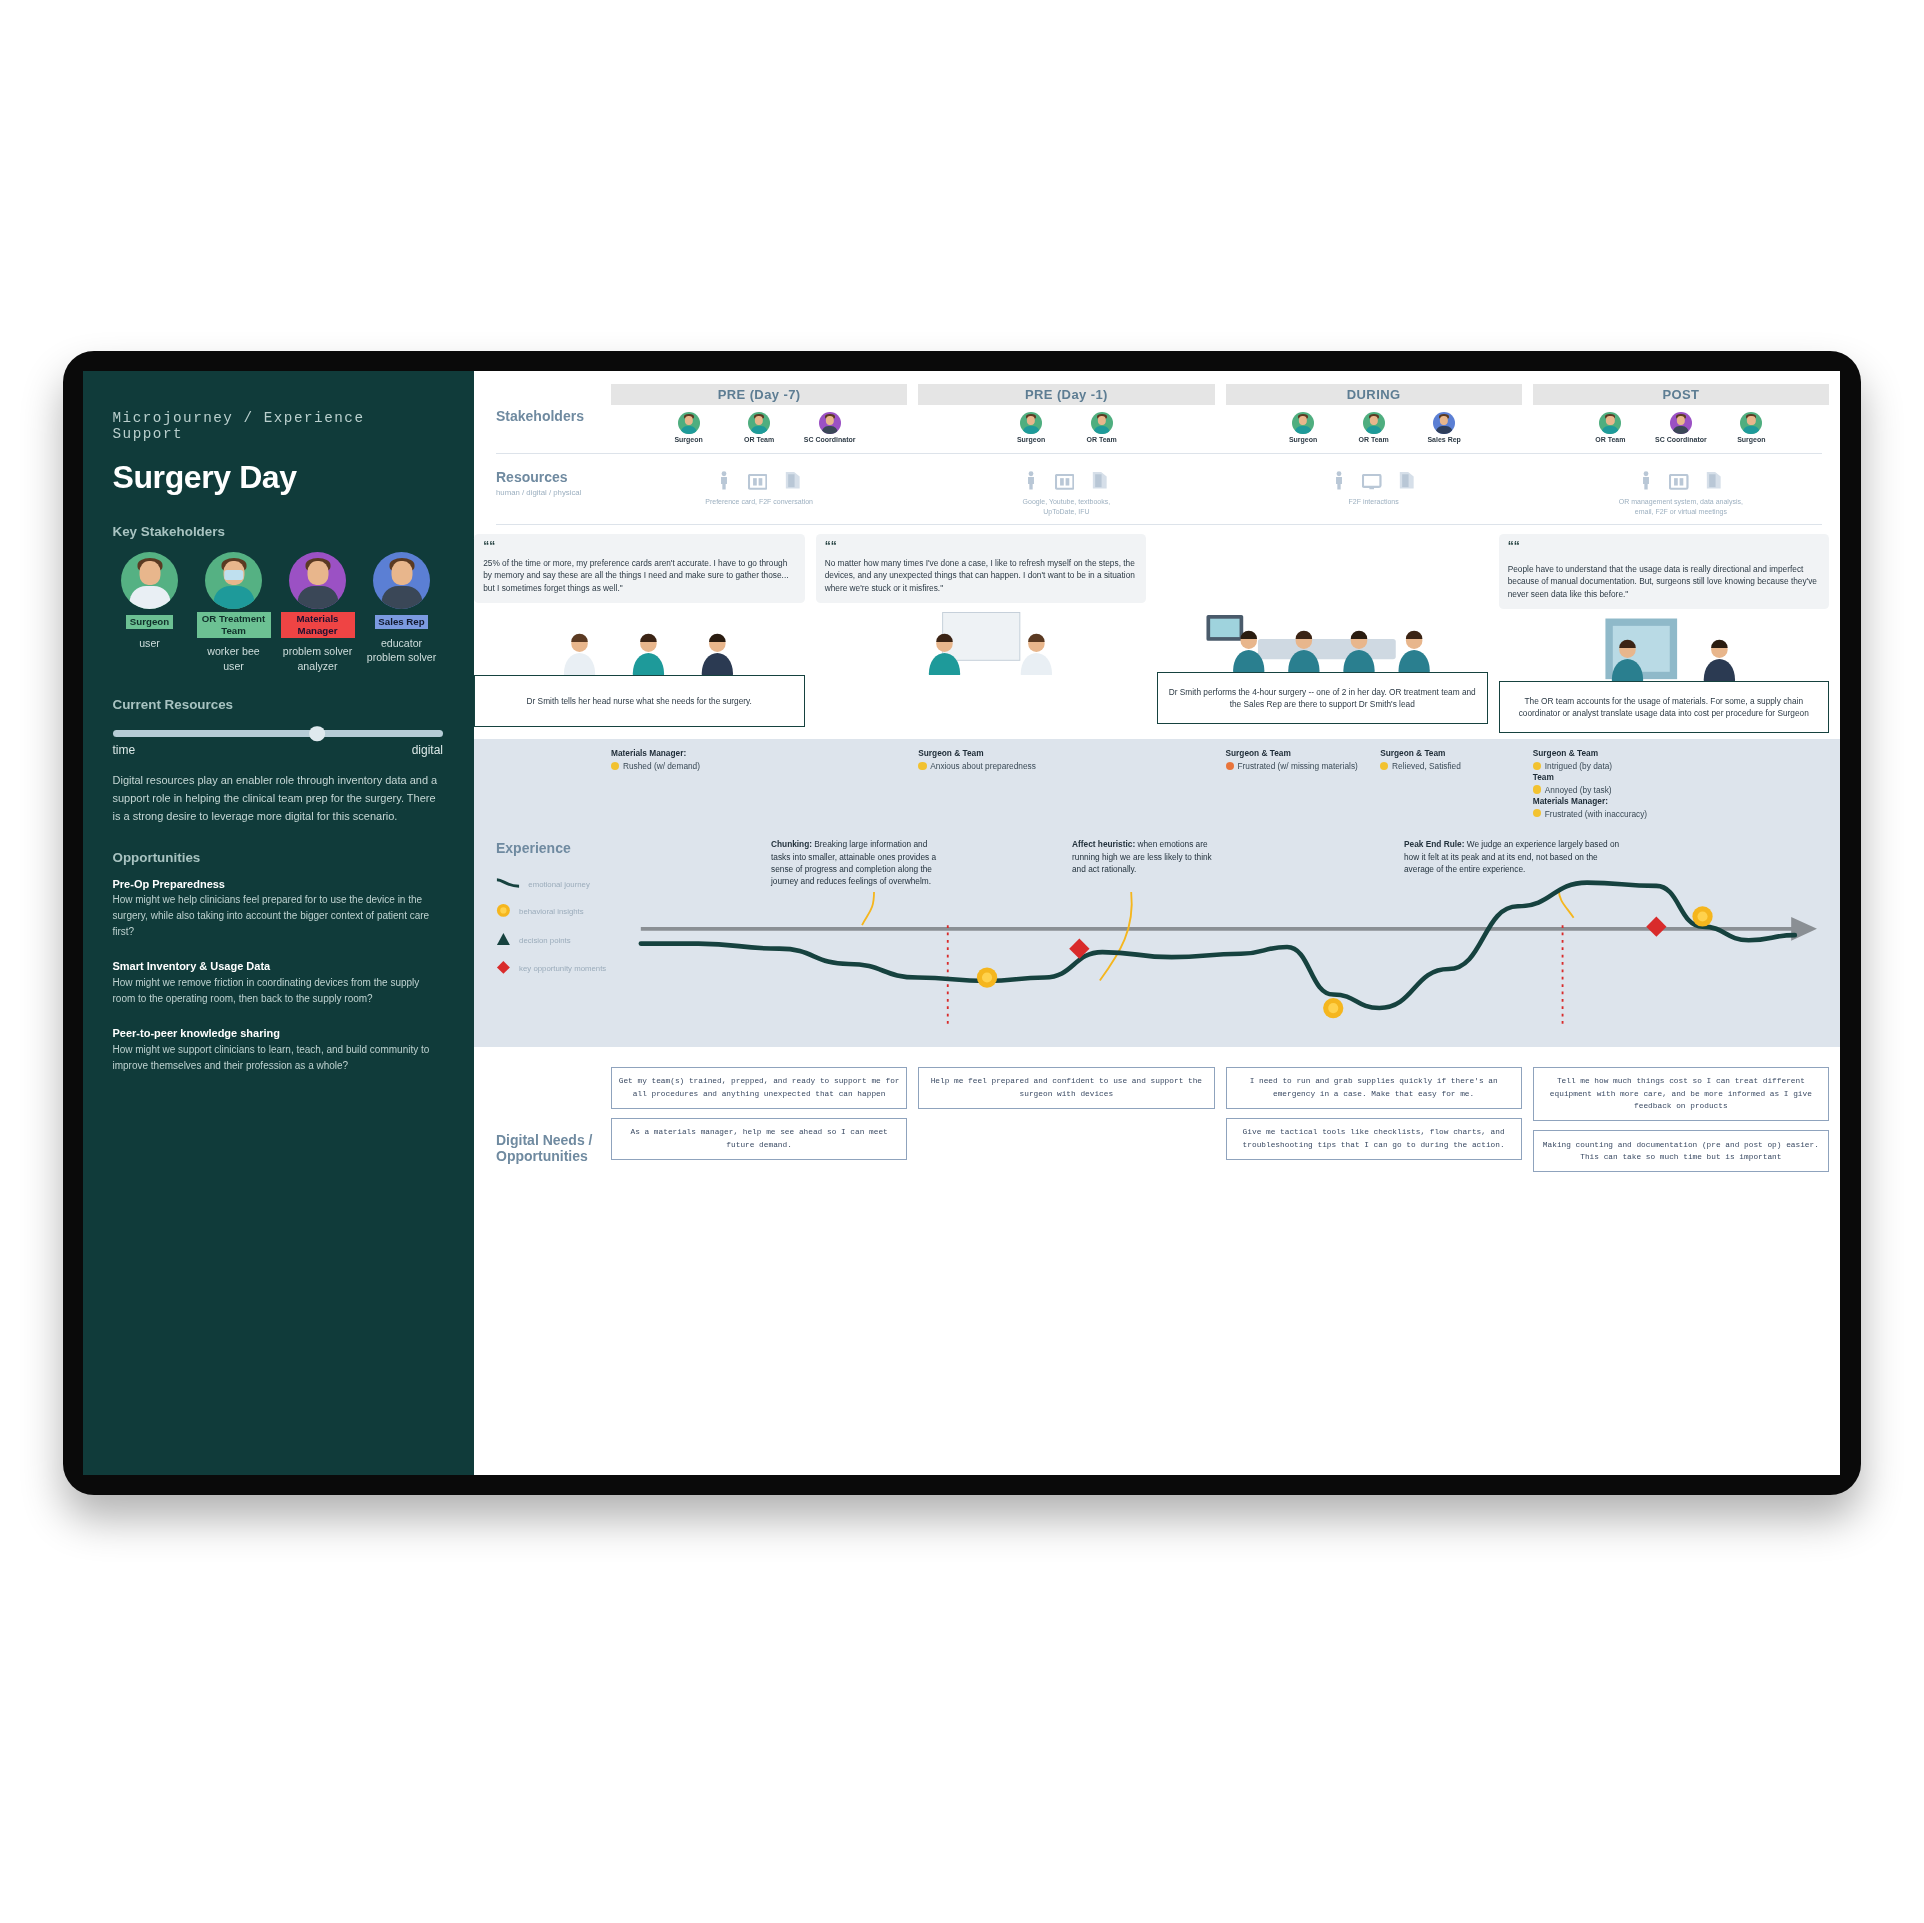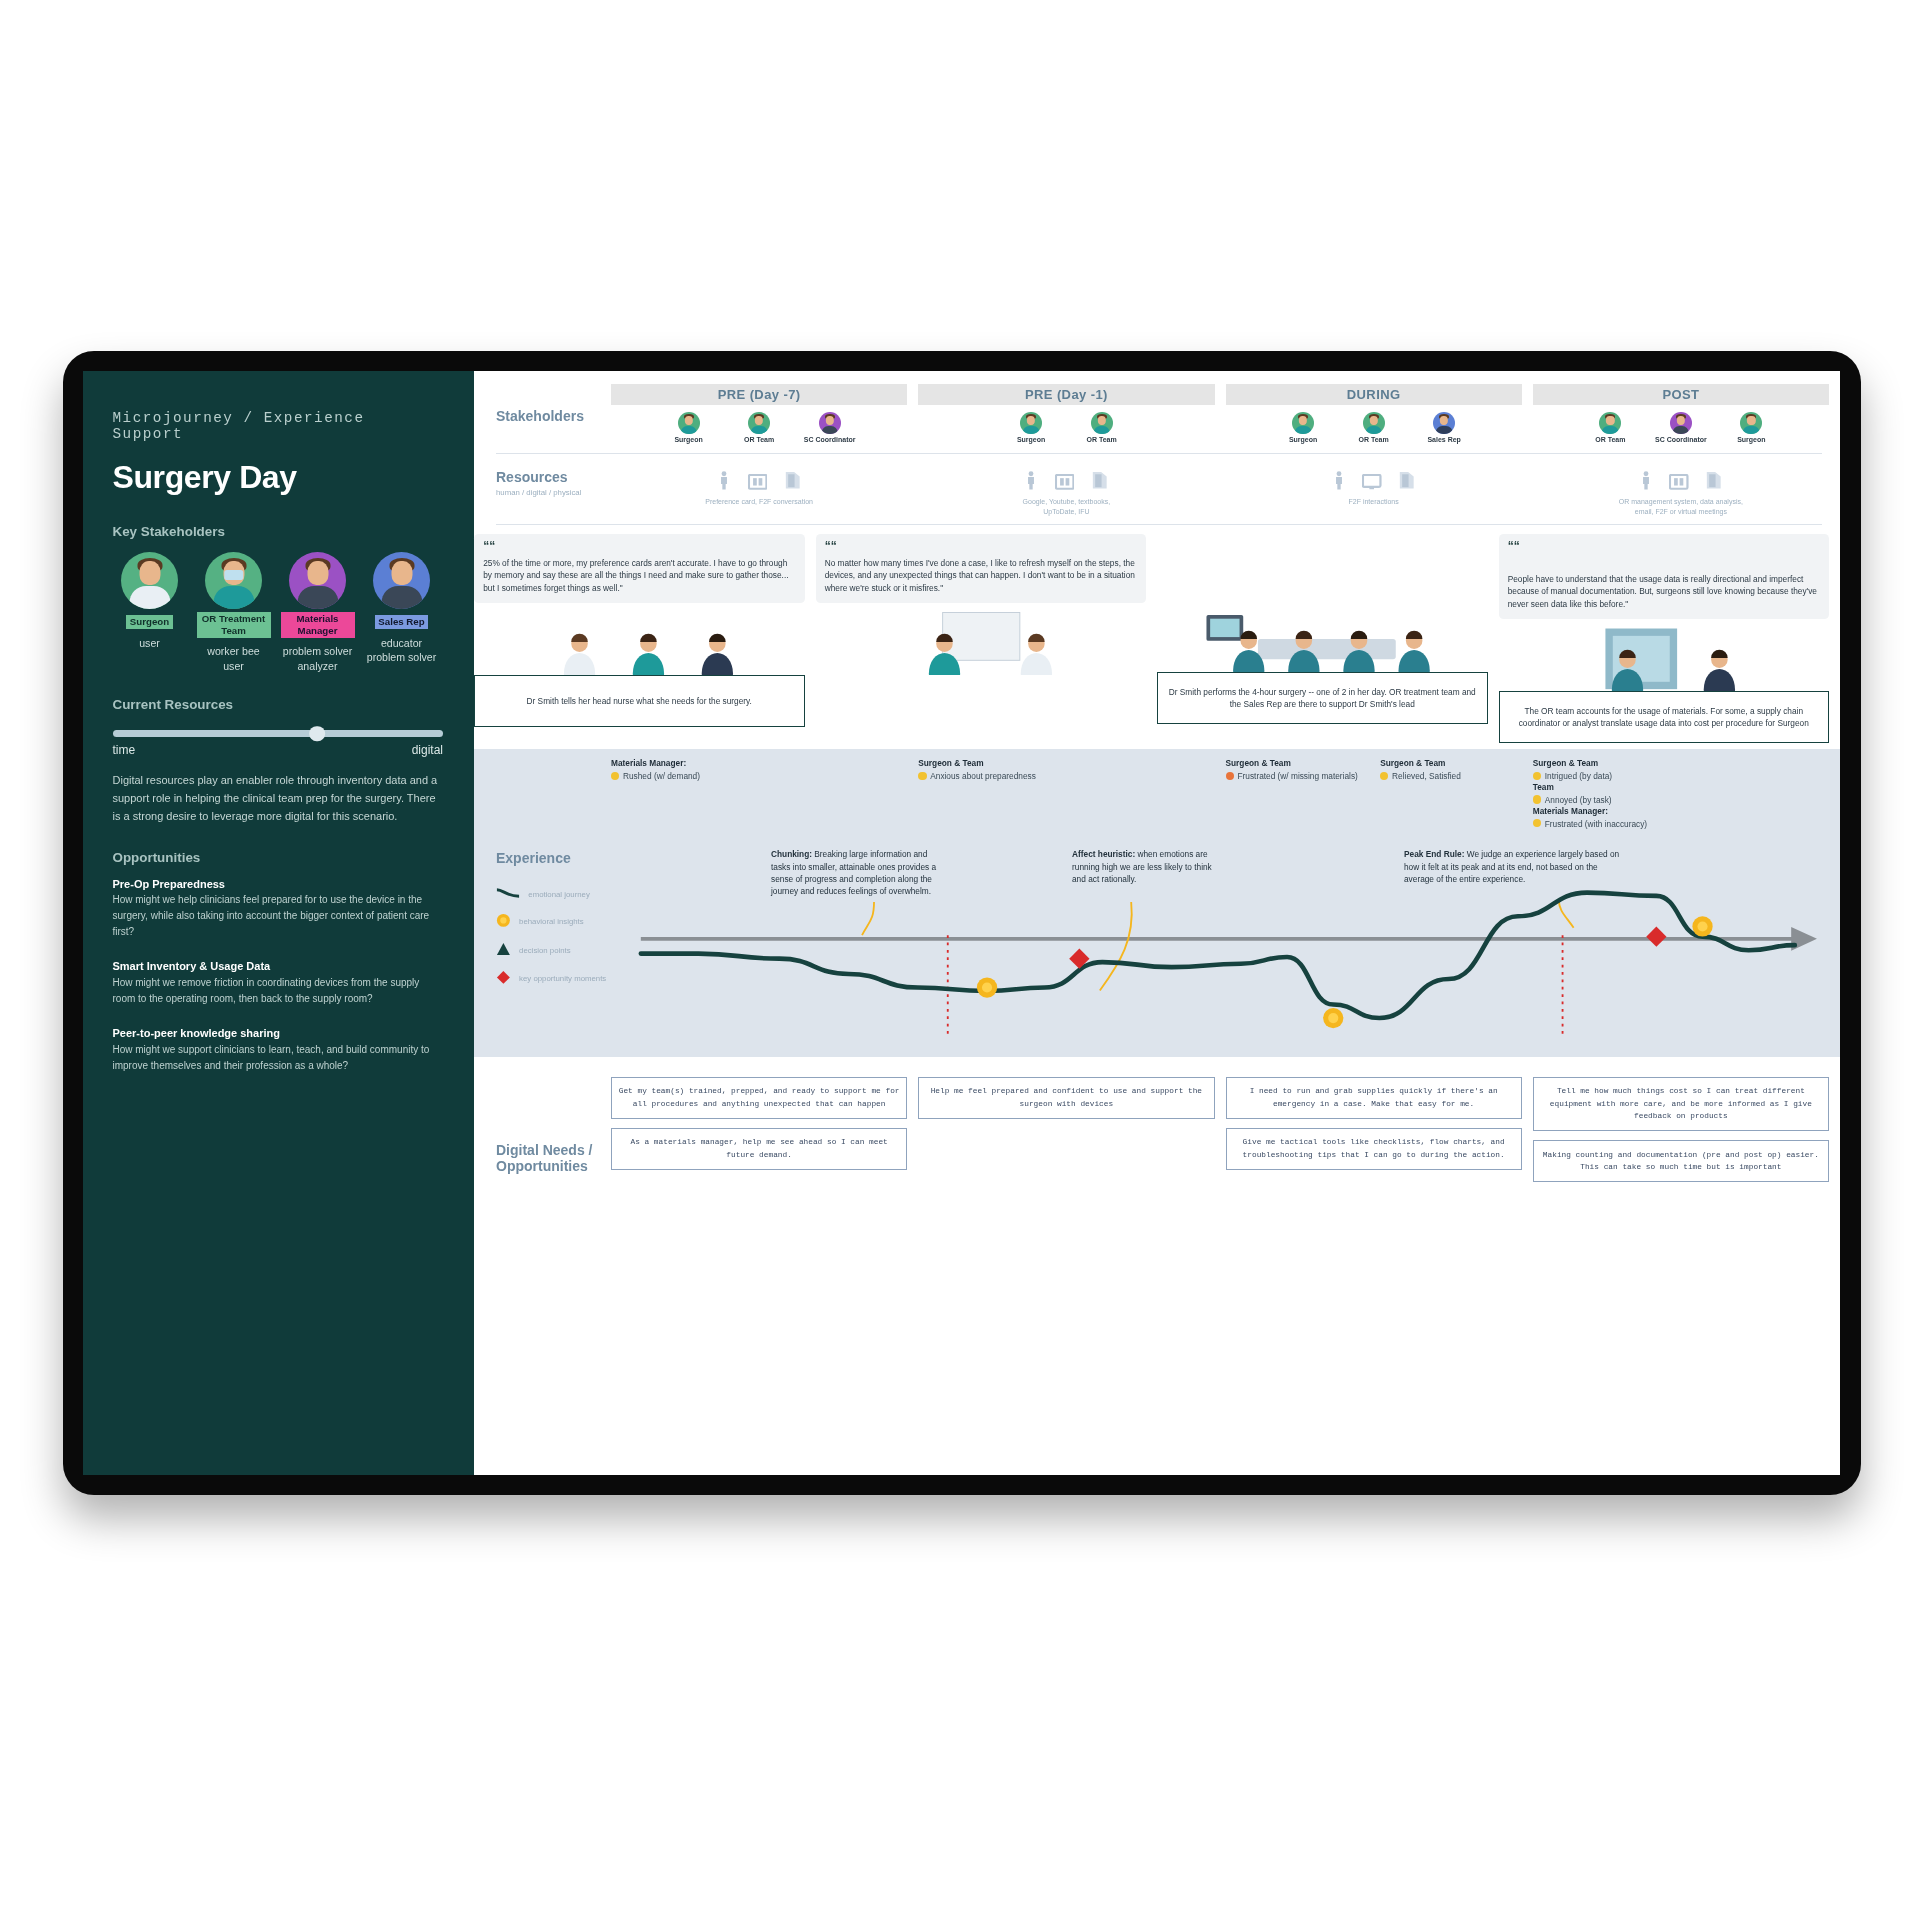--- a/index.html
+++ b/index.html
@@ -44,21 +44,21 @@
   .ava .body { position:absolute; left:50%; bottom:-3.7px; transform:translateX(-50%);
      width:41px; height:26px; border-radius:16.6px 16.6px 0 0; }
   .ava .body.coat { background:#e9eff4; }
   .ava .body.scrub { background:#1e9a9a; }
   .ava .body.suit { background:#3a4757; }
   .ava .mask { position:absolute; left:50%; top:33%; transform:translateX(-50%);
      width:19.4px; height:10px; background:#bfe0ef; border-radius:2.8px; }
   .stake-name { display:inline-block; font-size:9.7px; font-weight:bold;
      color:#10302a; padding:0.9px 3.7px; line-height:1.22; }
   .stake-name.g { background:#6cc193; }
-  .stake-name.p { background:#ec4899; color:#1e1030; }
+  .stake-name.p { background:#ef4444; color:#1e1030; }
   .stake-name.b { background:#7b9ae0; color:#10182e; }
   .stake-role { font-size:10.6px; color:#cfdedd; line-height:1.35; margin-top:6.5px; }
 
   .slider-wrap { margin-top:18.5px; }
   .track { height:6.5px; background:#b6ccd6; border-radius:3.7px; position:relative; }
   .knob { position:absolute; top:50%; left:62%; transform:translate(-50%,-50%);
     width:15.7px; height:15.7px; border-radius:50%; background:#dfe9ee; }
   .ends { display:flex; justify-content:space-between; margin-top:6.5px;
     font-size:12px; color:#dbe8e7; }
   .body-txt { font-size:11px; line-height:1.62; color:#c4d6d4; margin-top:14.8px; }
@@ -485,21 +485,21 @@
                     <ellipse cx="260" cy="72" rx="17" ry="22" fill="#2a7f8f"></ellipse>
           <circle cx="260" cy="40" r="9" fill="#e8b68c"></circle>
           <path d="M251,38 a9,9 0 0 1 18,0 z" fill="#3b2415"></path>
                   </g>
                 </svg></div>
               <div class="capbox">Dr Smith performs the 4-hour surgery -- one of 2 in her day. OR treatment team and the Sales Rep are there to support Dr Smith's lead</div>
             </div>
             <div class="col">
               <div class="quote">
       <span class="qm">““</span>
-      <div style="margin-top:19px">People have to understand that the usage data is really directional and imperfect because of manual documentation. But, surgeons still love knowing because they've never seen data like this before."</div></div>
+      <div style="margin-top:9px">People have to understand that the usage data is really directional and imperfect because of manual documentation. But, surgeons still love knowing because they've never seen data like this before."</div></div>
               <div class="illus"><svg width="100%" height="68" viewBox="0 0 320 74" preserveAspectRatio="xMidYMax meet">
                   <rect x="96" y="6" width="78" height="66" fill="#8fb9c9"></rect>
                    <rect x="104" y="14" width="62" height="50" fill="#b9dae5"></rect>
                   <g>
                     <ellipse cx="120" cy="72" rx="17" ry="22" fill="#2a7f8f"></ellipse>
           <circle cx="120" cy="40" r="9" fill="#e8b68c"></circle>
           <path d="M111,38 a9,9 0 0 1 18,0 z" fill="#3b2415"></path>
                   </g>
                   <g>
                     <ellipse cx="220" cy="72" rx="17" ry="22" fill="#2b3a52"></ellipse>

